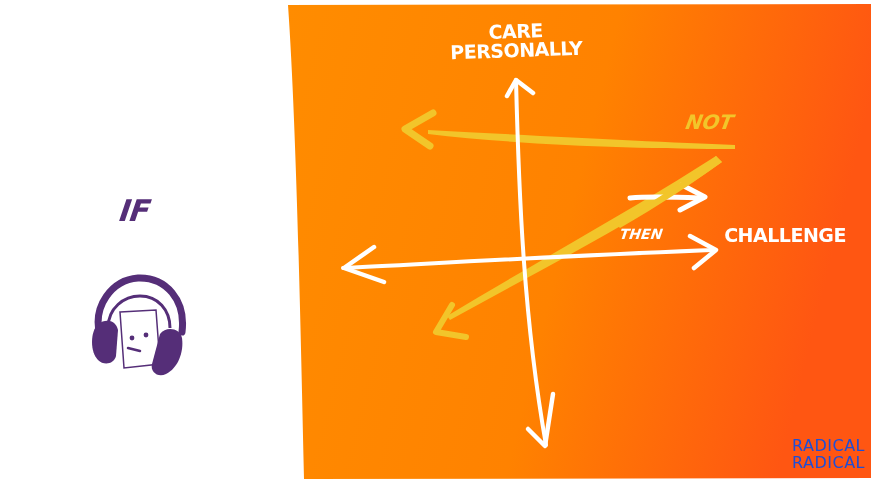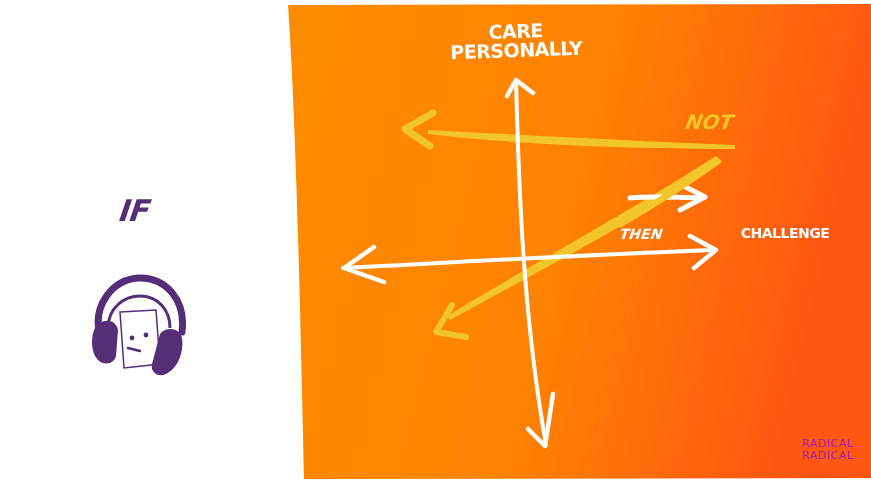--- a/index.html
+++ b/index.html
@@ -24,34 +24,34 @@
       position: absolute; left: 0; top: 0; width: 871px; height: 481px;
     }
     .diagram-svg { position: absolute; left: 0; top: 0; }
 
     .axis-label {
       position: absolute; color: #ffffff; font-family: "DejaVu Sans", sans-serif;
       font-weight: bold; text-align: center; line-height: 1.0;
       letter-spacing: -0.5px; text-transform: uppercase;
     }
     .label-care { left: 448px; top: 22px; width: 136px; font-size: 19px; transform: rotate(-2deg); }
-    .label-challenge { left: 722px; top: 226px; width: 126px; font-size: 14px; }
+    .label-challenge { left: 722px; top: 226px; width: 126px; font-size: 19px; }
     .label-not {
       position: absolute; left: 686px; top: 110px; font-size: 20px; font-weight: bold;
       font-style: italic; color: #F2C52A; font-family: "DejaVu Sans", sans-serif;
       transform: skewX(-10deg);
     }
     .label-then {
       position: absolute; left: 620px; top: 226px; font-size: 14px; font-weight: bold;
       font-style: italic; color: #ffffff; font-family: "DejaVu Sans", sans-serif;
       transform: skewX(-8deg);
     }
     .logo {
-      position: absolute; left: 792px; top: 438px; width: 72px; color: #a21caf;
-      font-family: "DejaVu Sans", sans-serif; font-size: 11px; line-height: 1.05;
+      position: absolute; left: 792px; top: 438px; width: 72px; color: #1d4ed8;
+      font-family: "DejaVu Sans", sans-serif; font-size: 16px; line-height: 1.05;
       text-align: center; letter-spacing: 0.5px;
     }
   </style>
 </head>
 <body>
 
 <div class="left-panel">
   <div class="if-label">IF</div>
   <svg class="avatar" viewBox="0 0 102 108" width="102" height="108">
 

